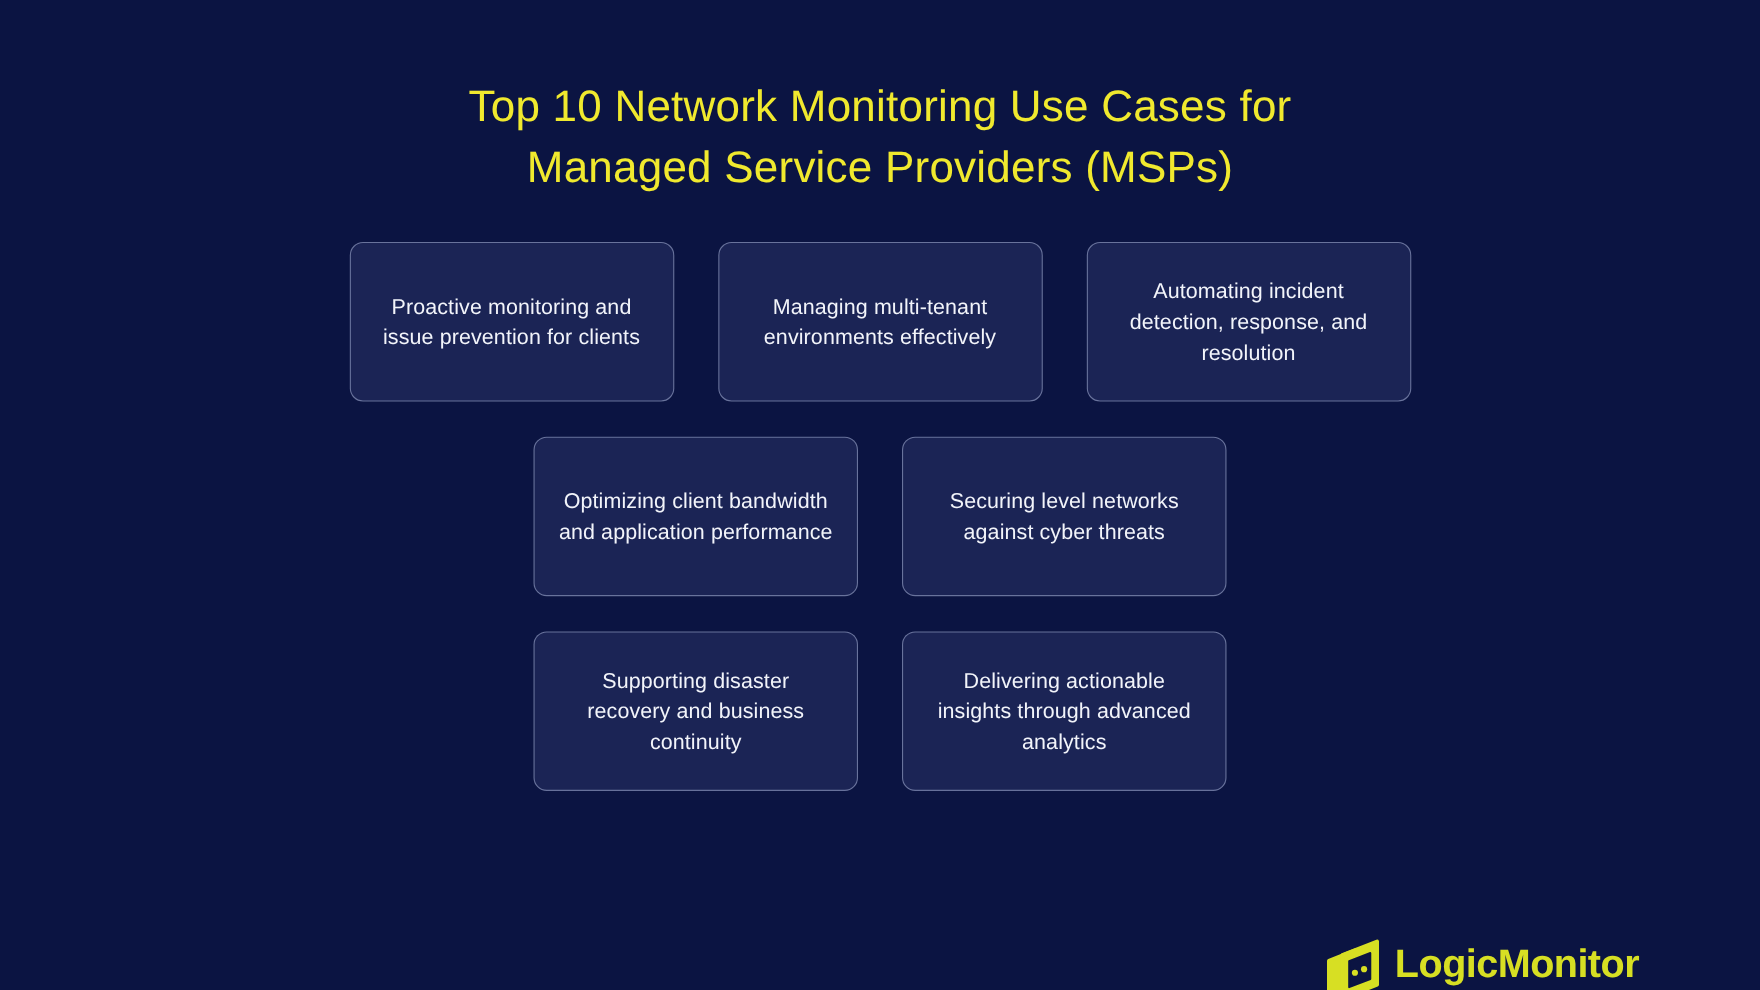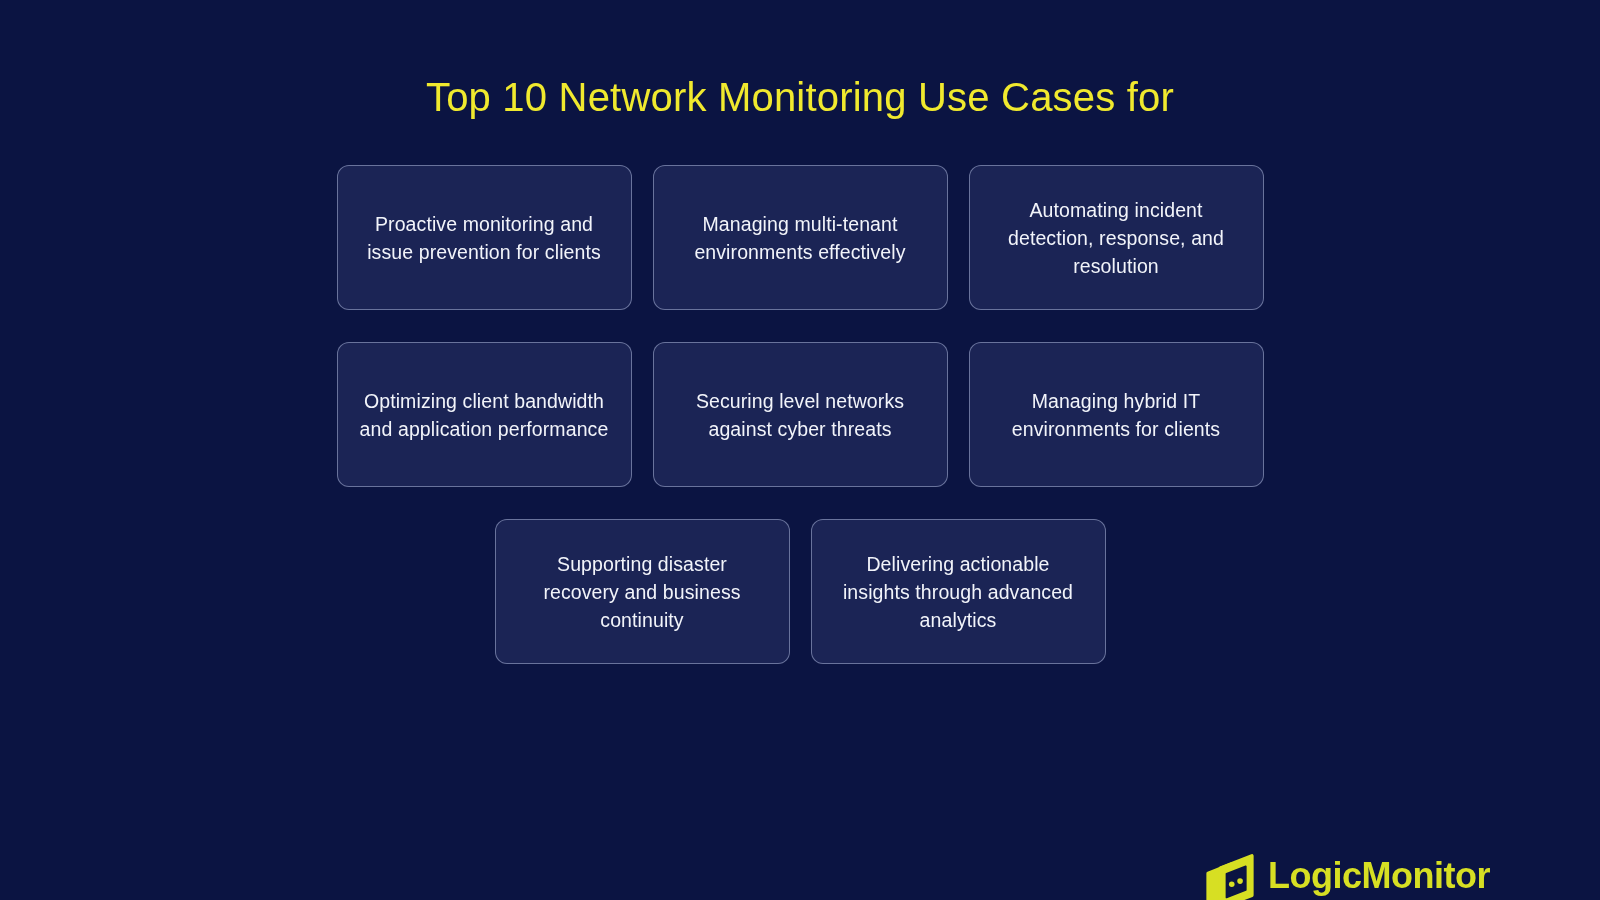--- a/index.html
+++ b/index.html
@@ -34,21 +34,21 @@
   }
   .grid {
     width: 1274px;
     margin: 40px auto 0 auto;
     display: flex;
     flex-direction: column;
     gap: 32px;
   }
   .row {
     display: flex;
-    gap: 21px;
+    gap: 40px;
     justify-content: center;
   }
   .card {
     width: 295px;
     height: 145px;
     background: var(--card-background);
     border: 1px solid rgba(170, 180, 215, 0.55);
     border-radius: 12px;
     display: flex;
     align-items: center;
@@ -77,43 +77,41 @@
     letter-spacing: -0.5px;
   }
 </style>
 </head>
 <body>
 
 <div class="canvas">
 
   <div class="title">
     <div>Top 10 Network Monitoring Use Cases for</div>
+    <div>Managed Service Providers (MSPs)</div>
   </div>
 
   <div class="grid">
     <div class="row">
       <div class="card">
         <span>Proactive monitoring and issue prevention for clients</span>
       </div>
       <div class="card">
         <span>Managing multi-tenant environments effectively</span>
       </div>
       <div class="card">
         <span>Automating incident detection, response, and resolution</span>
       </div>
     </div>
     <div class="row">
       <div class="card">
         <span>Optimizing client bandwidth and application performance</span>
       </div>
       <div class="card">
         <span>Securing level networks against cyber threats</span>
-      </div>
-      <div class="card">
-        <span>Managing hybrid IT environments for clients</span>
       </div>
     </div>
     <div class="row">
       <div class="card">
         <span>Supporting disaster recovery and business continuity</span>
       </div>
       <div class="card">
         <span>Delivering actionable insights through advanced analytics</span>
       </div>
     </div>

